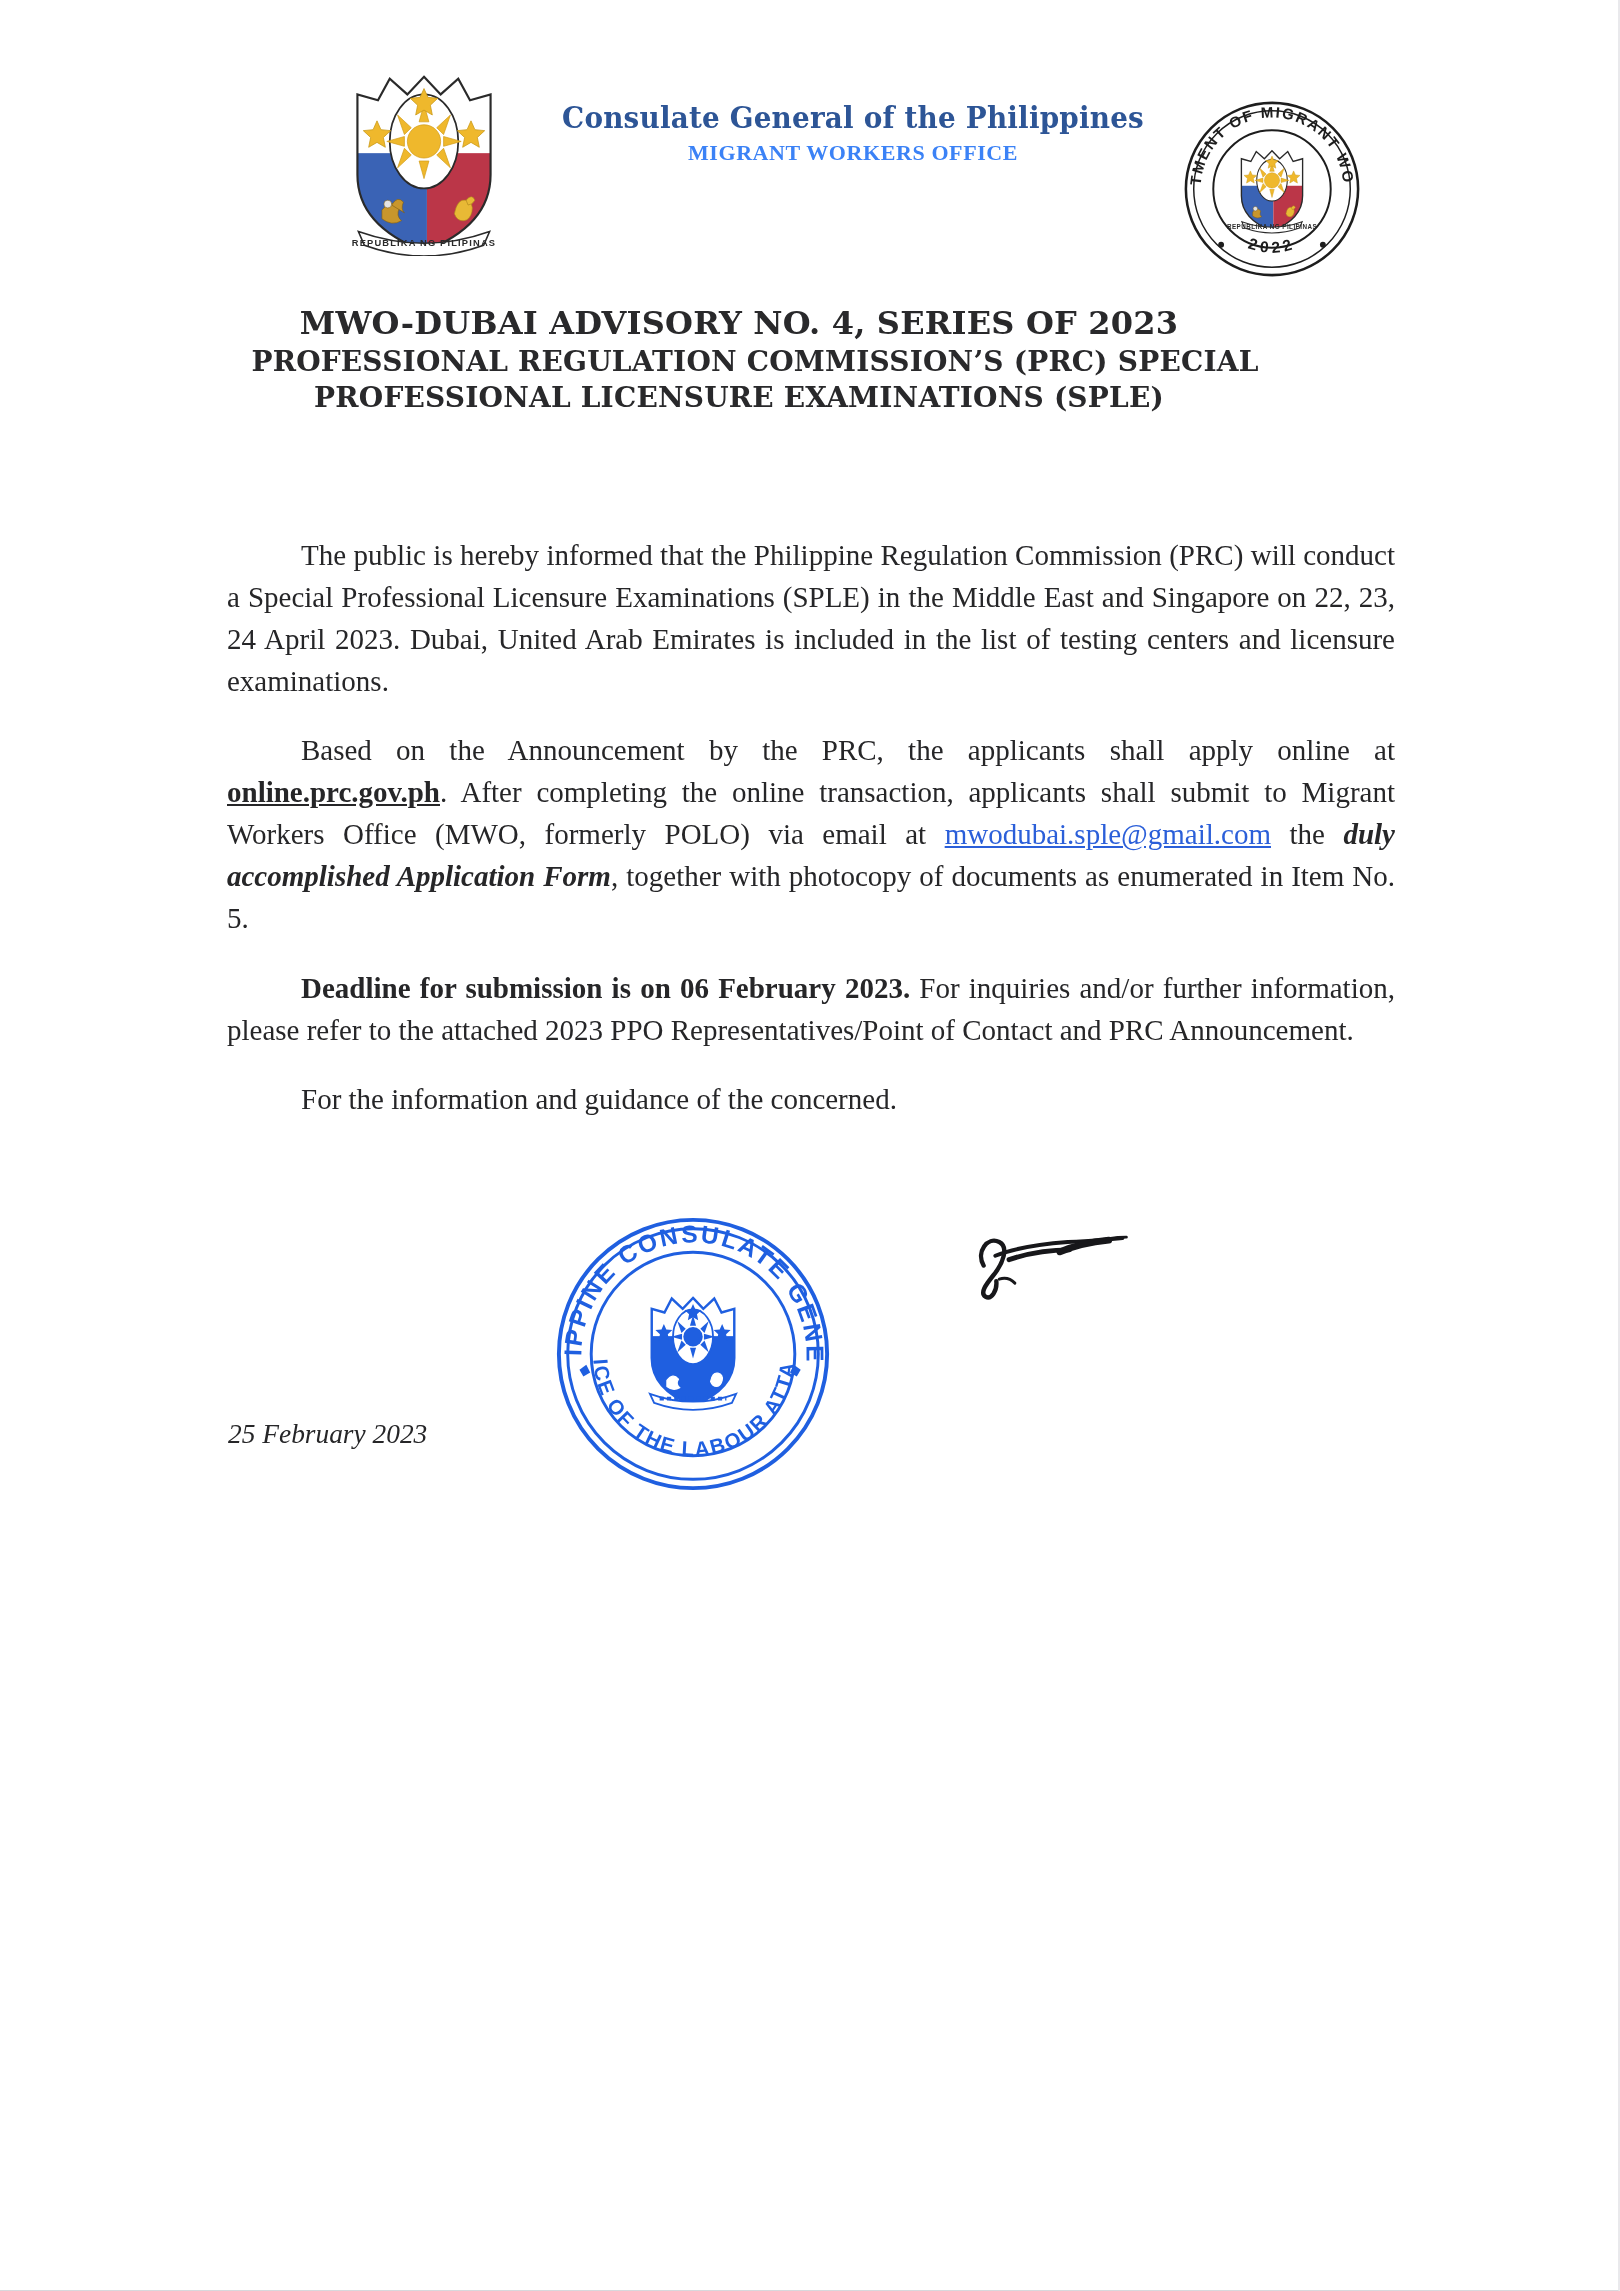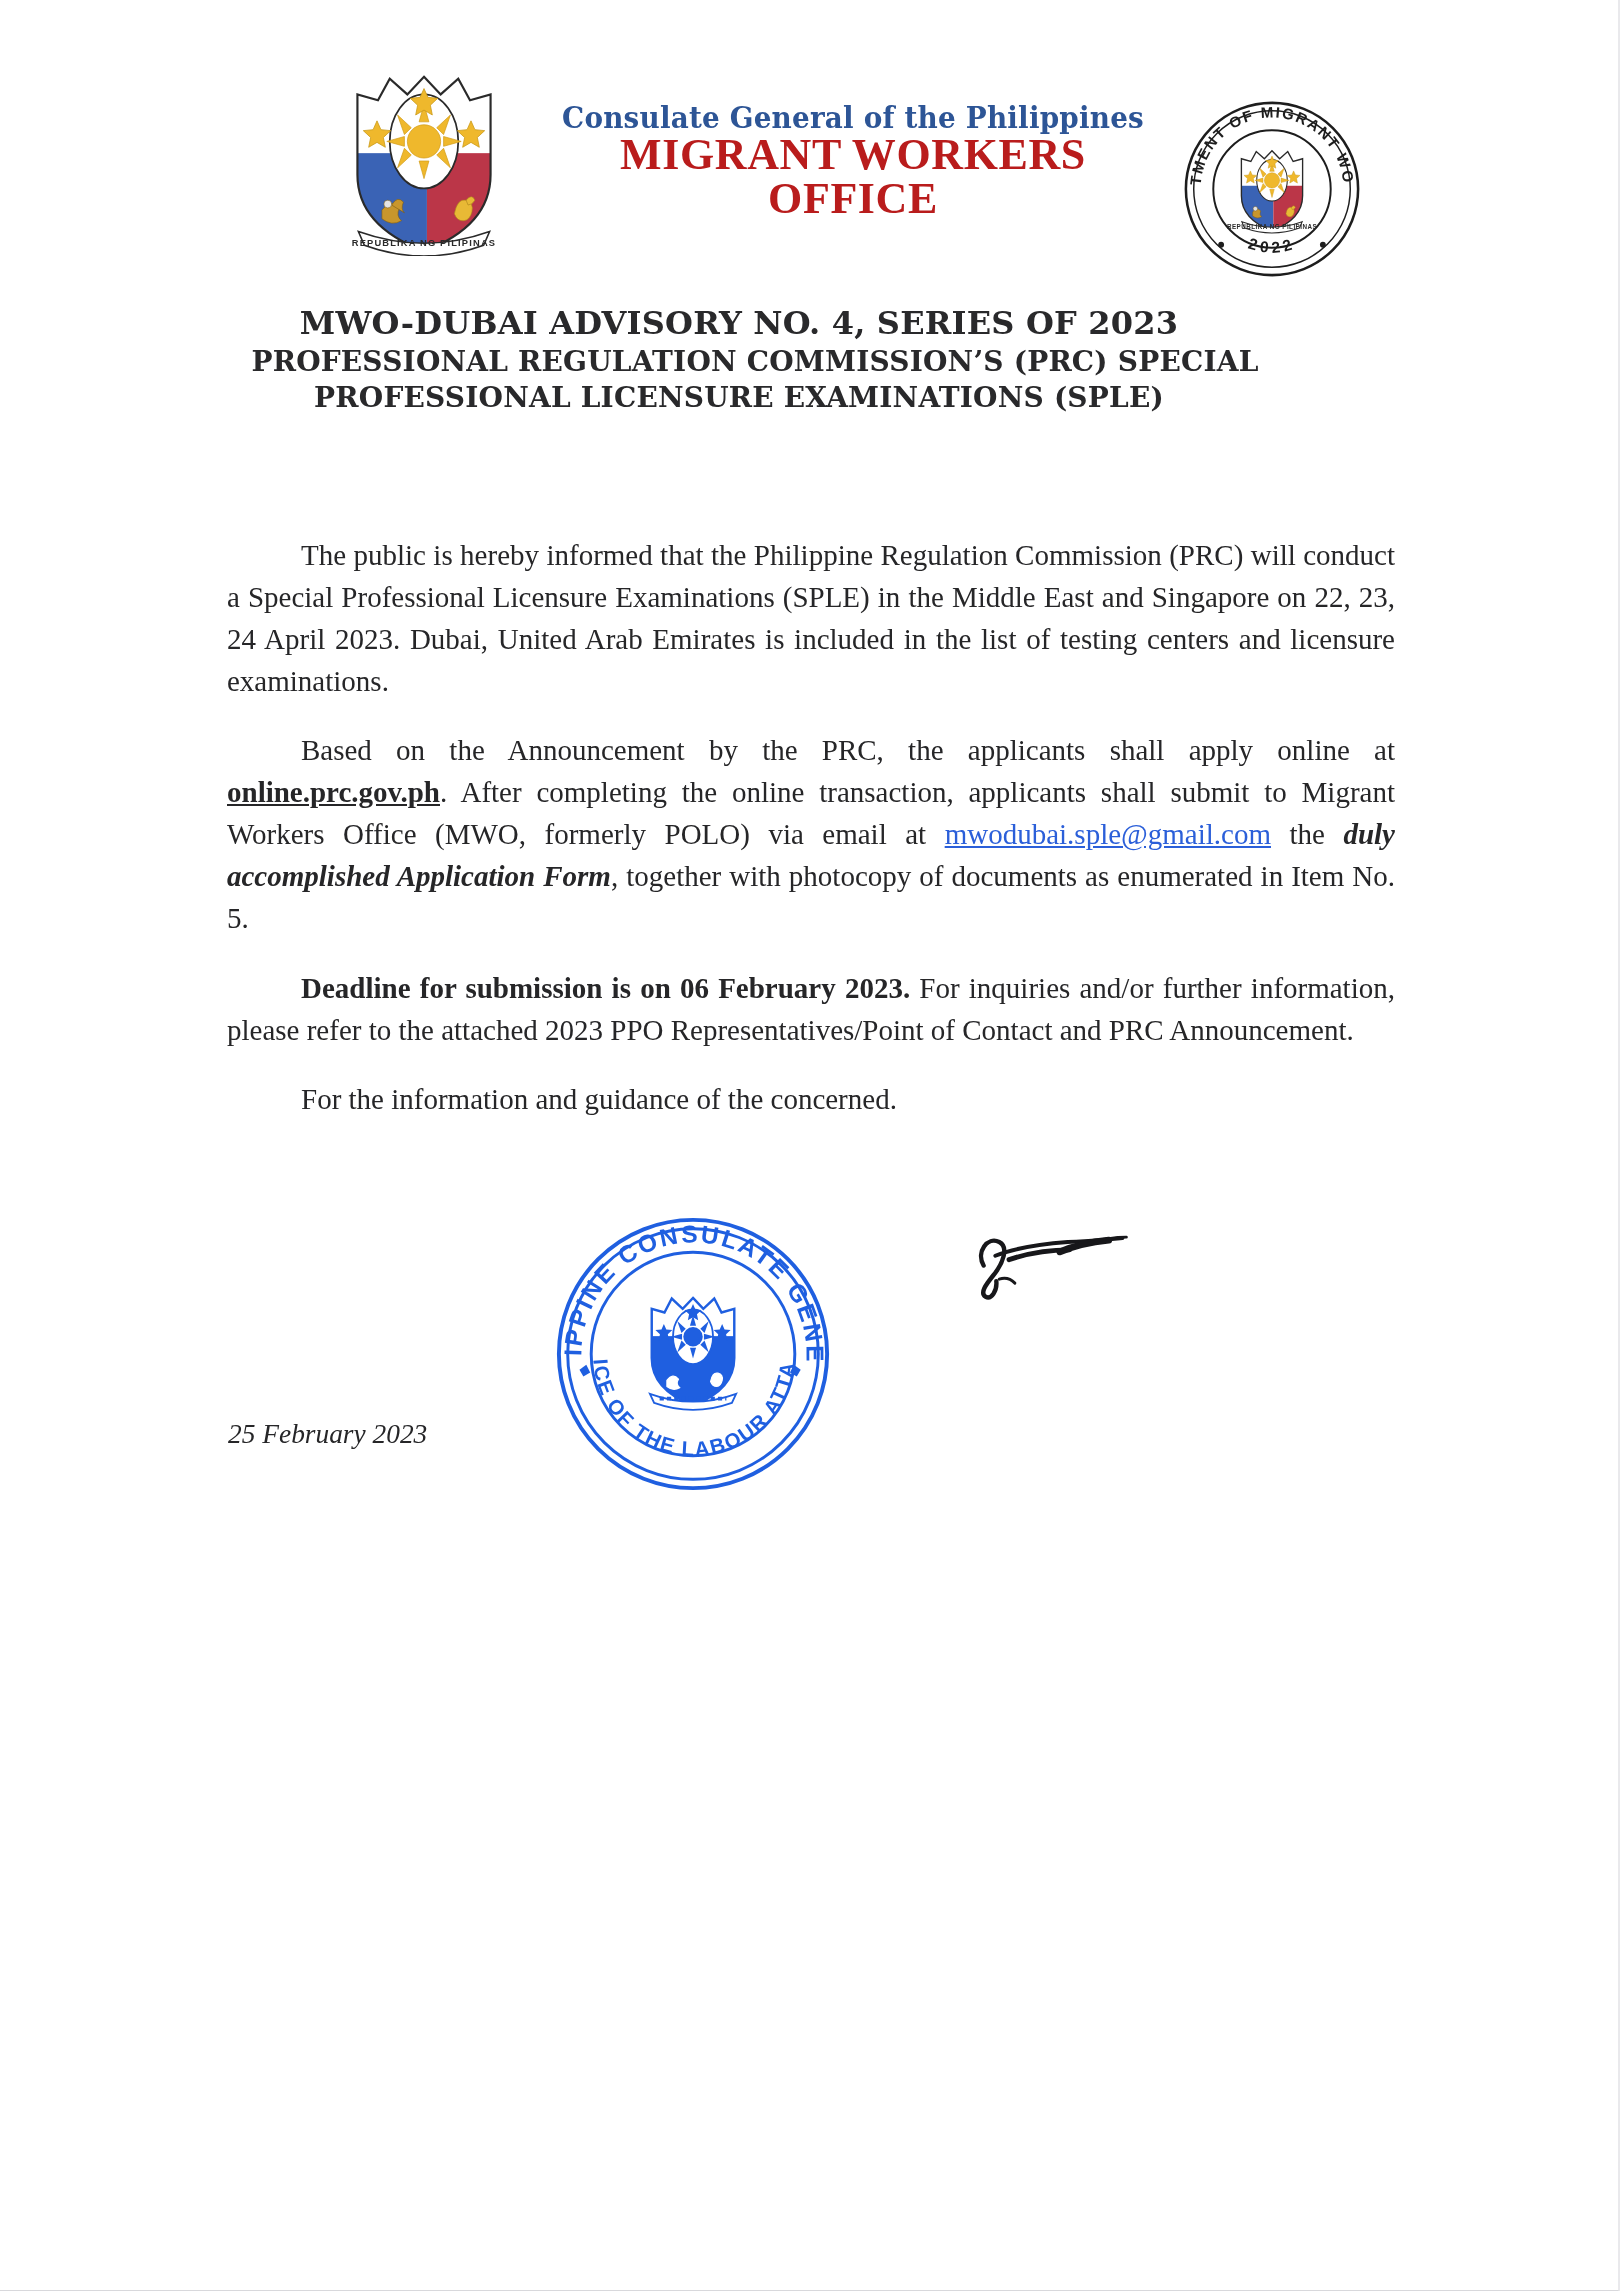--- a/index.html
+++ b/index.html
@@ -60,25 +60,25 @@
     font-size: 29px;
     letter-spacing: 0.2px;
     color: #2d5596;
     font-style: normal;
     transform: scaleX(0.96);
     display: block;
   }
   .head-line2 {
     font-family: "Liberation Serif", serif;
     font-weight: 700;
-    font-size: 44px;
-    color: #b91c1c;
+    font-size: 22px;
+    color: #3b82f6;
     letter-spacing: 0.6px;
     display: block;
-    margin-top: 0;
+    margin-top: 9px;
   }
   .head-line3 {
     font-family: "Liberation Sans", sans-serif;
     font-weight: 400;
     font-size: 24.5px;
     color: #2d5596;
     letter-spacing: 0px;
     display: block;
     margin-top: 10.8px;
   }

